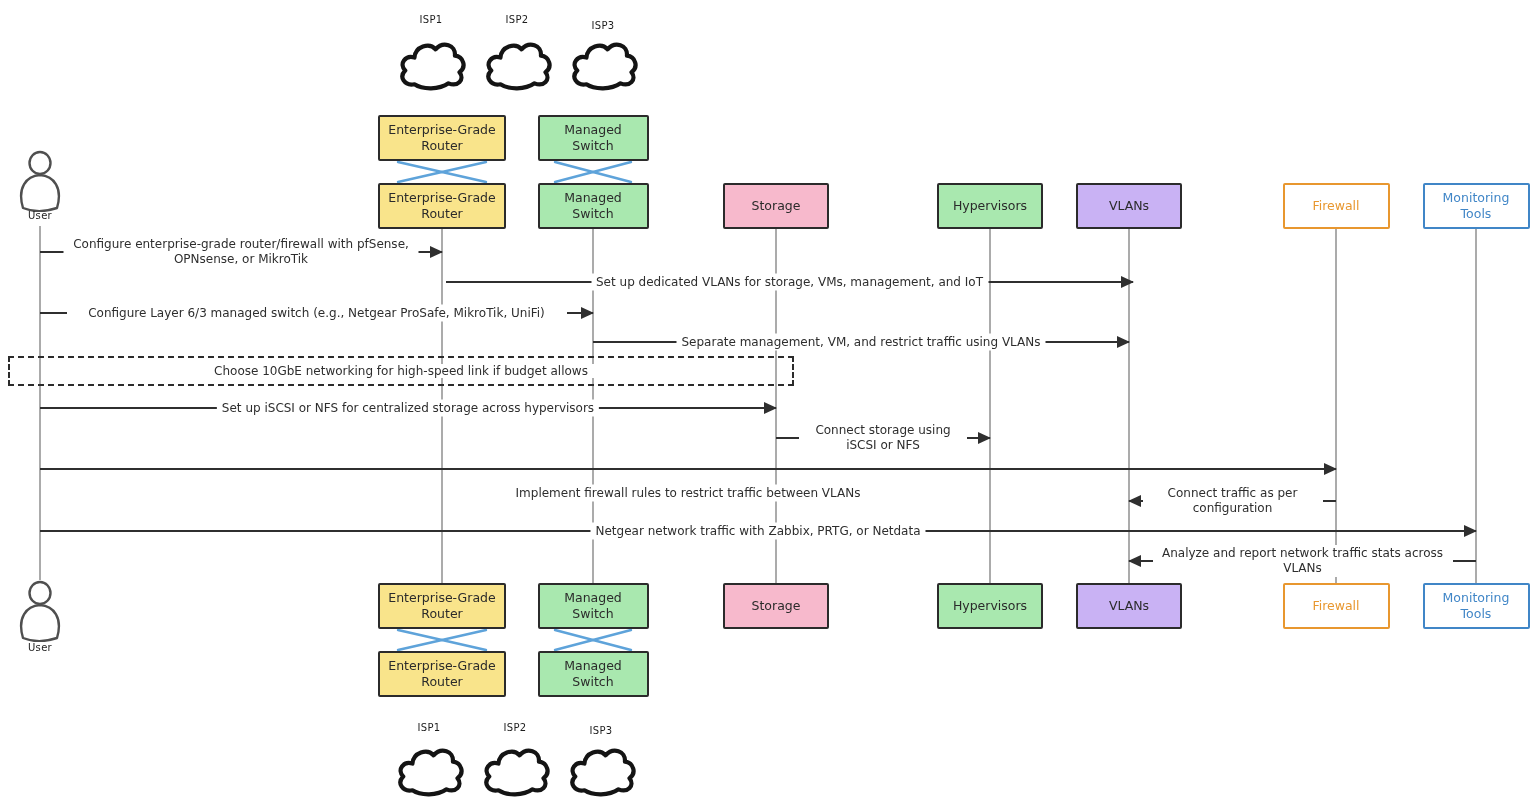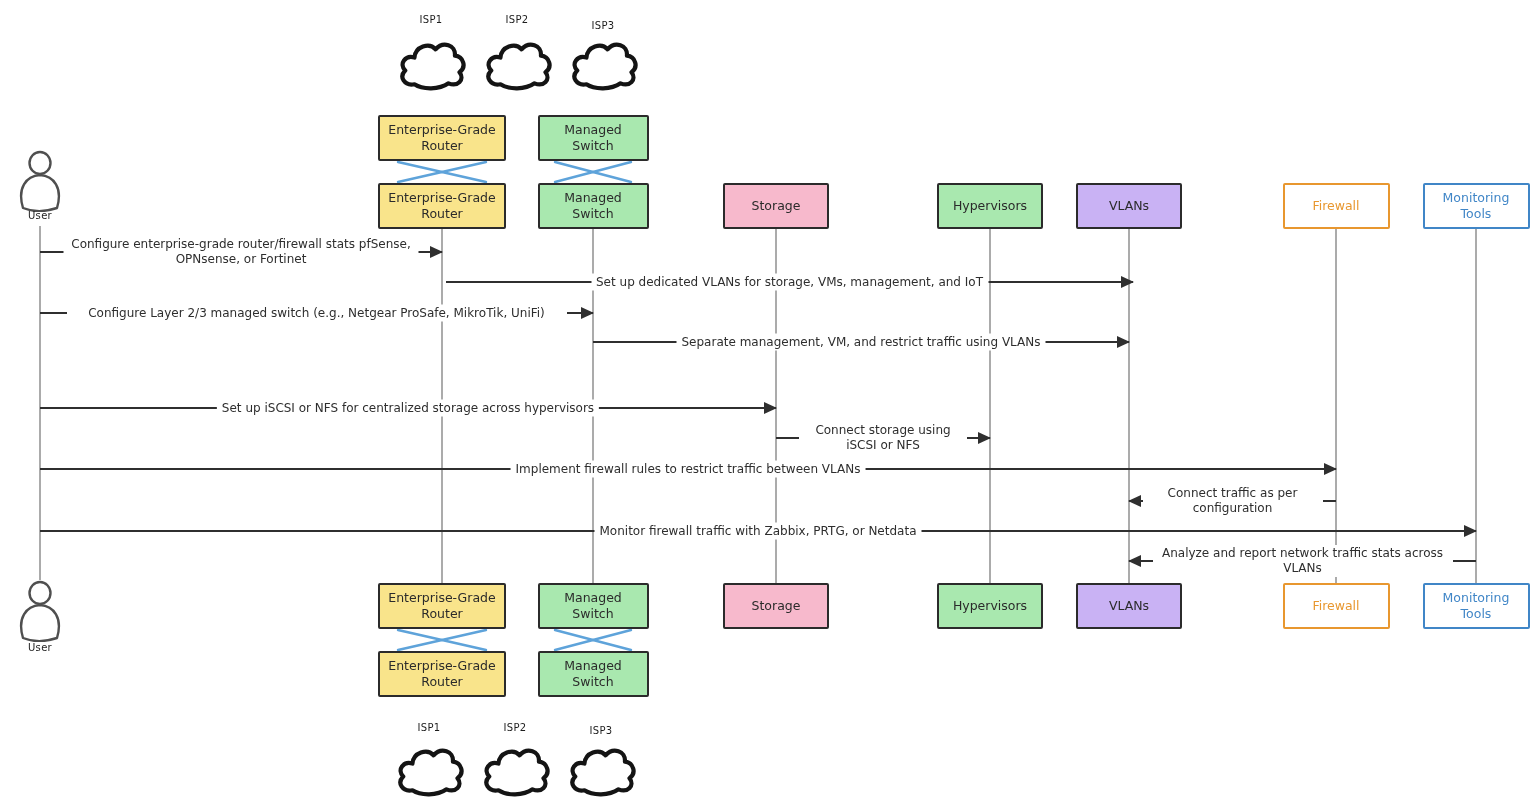--- a/index.html
+++ b/index.html
@@ -29,55 +29,58 @@
 
 <div id="canvas" style="--arrow: #2f2f2f; --lifeline: #ababab; --note-border: #2b2b2b; --msg-text: #2e2e2e;">
     <div class="lifeline" style="left: 39px; top: 226px; height: 354px;"></div>
     <div class="lifeline" style="left: 441px; top: 229px; height: 354px;"></div>
     <div class="lifeline" style="left: 592px; top: 229px; height: 354px;"></div>
     <div class="lifeline" style="left: 775px; top: 229px; height: 354px;"></div>
     <div class="lifeline" style="left: 989px; top: 229px; height: 354px;"></div>
     <div class="lifeline" style="left: 1128px; top: 229px; height: 354px;"></div>
     <div class="lifeline" style="left: 1335px; top: 229px; height: 354px;"></div>
     <div class="lifeline" style="left: 1475px; top: 229px; height: 354px;"></div>
+    <div class="note" style="left: 8px; top: 356px; width: 786px; height: 30px;">
+      <span>Choose 10GbE networking for high-speed link if budget allows</span>
+    </div>
     <div class="msg" style="left: 40px; top: 251px; width: 402px;">
       <div class="arrow arrow-right"></div>
-      <div class="msg-label" style="left: 201px; width: 345px;">Configure enterprise-grade router/firewall stats pfSense, OPNsense, or Fortinet</div>
+      <div class="msg-label" style="left: 201px; width: 345px;">Configure enterprise-grade router/firewall with pfSense, OPNsense, or MikroTik</div>
     </div>
     <div class="msg" style="left: 446px; top: 281px; width: 687px;">
       <div class="arrow arrow-right"></div>
       <div class="msg-label" style="left: 343.5px; white-space: nowrap;">Set up dedicated VLANs for storage, VMs, management, and IoT</div>
     </div>
     <div class="msg" style="left: 40px; top: 312px; width: 553px;">
       <div class="arrow arrow-right"></div>
-      <div class="msg-label" style="left: 276.5px; width: 490px;">Configure Layer 2/3 managed switch (e.g., Netgear ProSafe, MikroTik, UniFi)</div>
+      <div class="msg-label" style="left: 276.5px; width: 490px;">Configure Layer 6/3 managed switch (e.g., Netgear ProSafe, MikroTik, UniFi)</div>
     </div>
     <div class="msg" style="left: 593px; top: 341px; width: 536px;">
       <div class="arrow arrow-right"></div>
       <div class="msg-label" style="left: 268px; white-space: nowrap;">Separate management, VM, and restrict traffic using VLANs</div>
     </div>
     <div class="msg" style="left: 40px; top: 407px; width: 736px;">
       <div class="arrow arrow-right"></div>
       <div class="msg-label" style="left: 368px; white-space: nowrap;">Set up iSCSI or NFS for centralized storage across hypervisors</div>
     </div>
     <div class="msg" style="left: 776px; top: 437px; width: 214px;">
       <div class="arrow arrow-right"></div>
       <div class="msg-label" style="left: 107px; width: 158px;">Connect storage using iSCSI or NFS</div>
     </div>
     <div class="msg" style="left: 40px; top: 468px; width: 1296px;">
       <div class="arrow arrow-right"></div>
-      <div class="msg-label" style="left: 648px; white-space: nowrap;">Implement firewall rules to restrict traffic between VLANs</div>
+      <div class="msg-label" style="left: 648px; white-space: nowrap; margin-top: 24px;">Implement firewall rules to restrict traffic between VLANs</div>
     </div>
     <div class="msg" style="left: 1129px; top: 500px; width: 207px;">
       <div class="arrow arrow-left"></div>
       <div class="msg-label" style="left: 103.5px; width: 170px;">Connect traffic as per configuration</div>
     </div>
     <div class="msg" style="left: 40px; top: 530px; width: 1436px;">
       <div class="arrow arrow-right"></div>
-      <div class="msg-label" style="left: 718px; white-space: nowrap;">Monitor firewall traffic with Zabbix, PRTG, or Netdata</div>
+      <div class="msg-label" style="left: 718px; white-space: nowrap;">Netgear network traffic with Zabbix, PRTG, or Netdata</div>
     </div>
     <div class="msg" style="left: 1129px; top: 560px; width: 347px;">
       <div class="arrow arrow-left"></div>
       <div class="msg-label" style="left: 173.5px; width: 290px;">Analyze and report network traffic stats across VLANs</div>
     </div>
     <div class="pbox" style="left: 378px; top: 115px; width: 128px; height: 46px; background: rgb(249, 228, 139); border-color: rgb(43, 43, 43); color: rgb(43, 43, 43);">
       <span>Enterprise-Grade Router</span>
     </div>
     <div class="pbox" style="left: 378px; top: 183px; width: 128px; height: 46px; background: rgb(249, 228, 139); border-color: rgb(43, 43, 43); color: rgb(43, 43, 43);">
       <span>Enterprise-Grade Router</span>

